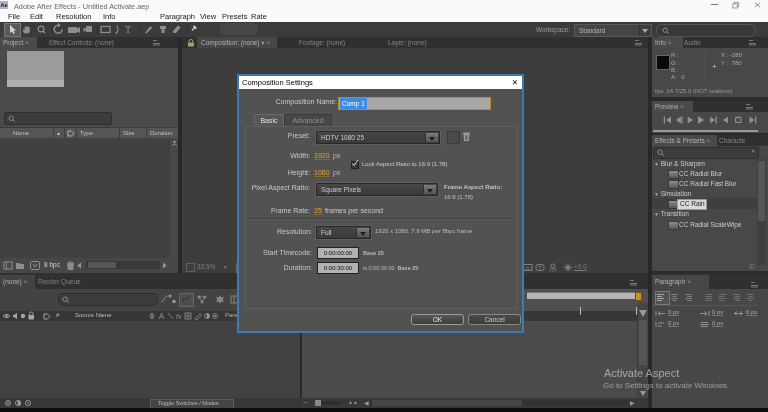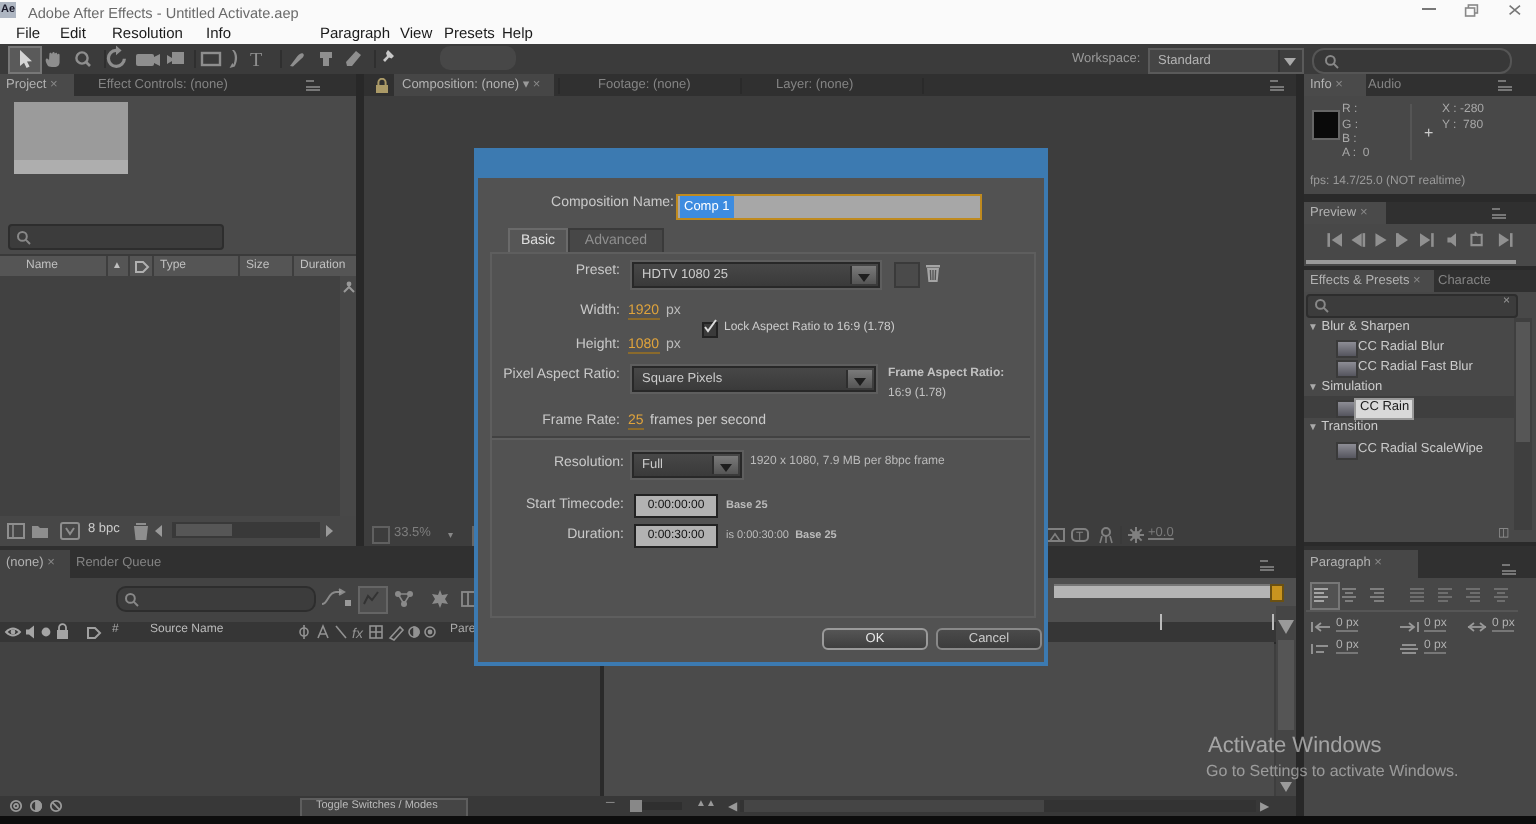--- a/index.html
+++ b/index.html
@@ -33,21 +33,21 @@
     </svg>
 <div id="menubar" style="font-size:7.5px;color:#1a1a1a;">
   <span class="t" style="left:8px;top:12px;">File</span>
   <span class="t" style="left:30px;top:12px;">Edit</span>
   <span class="t" style="left:56px;top:12px;">Resolution</span>
   <span class="t" style="left:103px;top:12px;">Info</span>
   <span class="t" style="left:129px;top:28px;">Effect</span>
   <span class="t" style="left:160px;top:12px;">Paragraph</span>
   <span class="t" style="left:200px;top:12px;">View</span>
   <span class="t" style="left:222px;top:12px;">Presets</span>
-  <span class="t" style="left:251px;top:12px;">Help</span>
+  <span class="t" style="left:251px;top:12px;">Rate</span>
 </div>
 
 <div class="abs" style="left:0;top:22px;width:768px;height:15px;background:#3b3b3b;border-bottom:1px solid #2a2a2a;"></div>
 <div class="abs" style="left:4px;top:23px;width:15px;height:12px;background:#5a5a5a;border:1px solid #777;"></div>
 <div id="tools">
   <svg class="abs" style="left:0;top:22px;" width="260" height="15" viewBox="0 0 260 15">
     <g fill="#b8b8b8" stroke="none">
       <path d="M10 3 L10 11 L12 9.4 L13.3 12 L14.8 11.3 L13.5 8.8 L16 8.6 Z" fill="#d5d5d5"></path>
       <path d="M24 11 C23 9.5 22.5 8 23 7.5 C23.5 7 24.2 7.4 24.5 8.2 L24.7 5 C24.7 4.2 25.8 4.2 25.9 5 L26.2 4.5 C26.3 3.8 27.3 3.9 27.3 4.6 L27.5 4.8 C27.7 4.2 28.6 4.3 28.6 5 L28.8 5.2 C29 4.7 29.8 4.8 29.8 5.5 L29.8 9 C29.8 10.5 29 11.5 27 11.5 C25.5 11.5 24.6 11.3 24 11 Z" fill="#8e8e8e"></path>
       <circle cx="41" cy="7" r="2.8" fill="none" stroke="#8e8e8e" stroke-width="1.2"></circle>
@@ -493,24 +493,28 @@
   <span class="abs" style="left:315px;top:3px;width:26px;height:4px;background:#2f2f2f;"></span>
   <span class="abs" style="left:315px;top:2px;width:6px;height:6px;background:#888;"></span>
   <span class="t" style="left:348px;top:1px;font-size:5px;color:#999;">▲▲</span>
   <span class="t" style="left:364px;top:1px;font-size:6px;color:#999;">◀</span>
   <span class="abs" style="left:370px;top:2px;width:258px;height:6px;background:#333;"></span>
       <span class="abs" style="left:372px;top:2px;width:150px;height:6px;background:#454545;"></span>
   <span class="t" style="left:630px;top:1px;font-size:6px;color:#999;">▶</span>
 </div>
 <div class="abs" style="left:0;top:408px;width:768px;height:4px;background:#0d0d0d;"></div>
 
-<div class="t" style="left:604px;top:367px;font-size:11px;color:rgba(255,255,255,0.5);">Activate Windows</div>
+<div class="t" style="left:604px;top:367px;font-size:11px;color:rgba(255,255,255,0.5);">Activate Aspect</div>
 <div class="t" style="left:603px;top:381px;font-size:8px;color:rgba(255,255,255,0.45);">Go to Settings to activate Windows.</div>
 
 <div class="abs" style="left:237px;top:74px;width:287px;height:259px;background:#3c7ab1;"></div>
+<div class="abs" style="left:239px;top:76px;width:283px;height:13px;background:#fff;">
+  <span class="t" style="left:3px;top:2px;font-size:7.5px;color:#000;">Composition Settings</span>
+  <span class="t" style="right:4px;top:2px;font-size:7.5px;color:#000;">✕</span>
+</div>
 <div class="abs" style="left:239px;top:89px;width:283px;height:242px;background:#525252;"></div>
 <div id="dlg">
 
   <div class="lbl" style="left:240px;top:98px;width:97px;">Composition Name:</div>
   <div class="abs" style="left:338px;top:97px;width:151px;height:11px;background:#a7a7a7;border:1px solid #bf8a1f;">
     <span class="abs" style="left:1px;top:0px;height:11px;background:#3d8ce0;color:#fff;font-size:6.5px;line-height:11px;padding:0 2px;">Comp 1</span>
   </div>
 
   <div class="abs" style="left:254px;top:114px;width:28px;height:12px;background:#565656;border:1px solid #6a6a6a;border-bottom:none;color:#e0e0e0;font-size:7px;text-align:center;line-height:12px;">Basic</div>
   <div class="abs" style="left:284px;top:114px;width:46px;height:12px;background:#474747;border:1px solid #3a3a3a;border-bottom:none;color:#909090;font-size:7px;text-align:center;line-height:12px;">Advanced</div>

